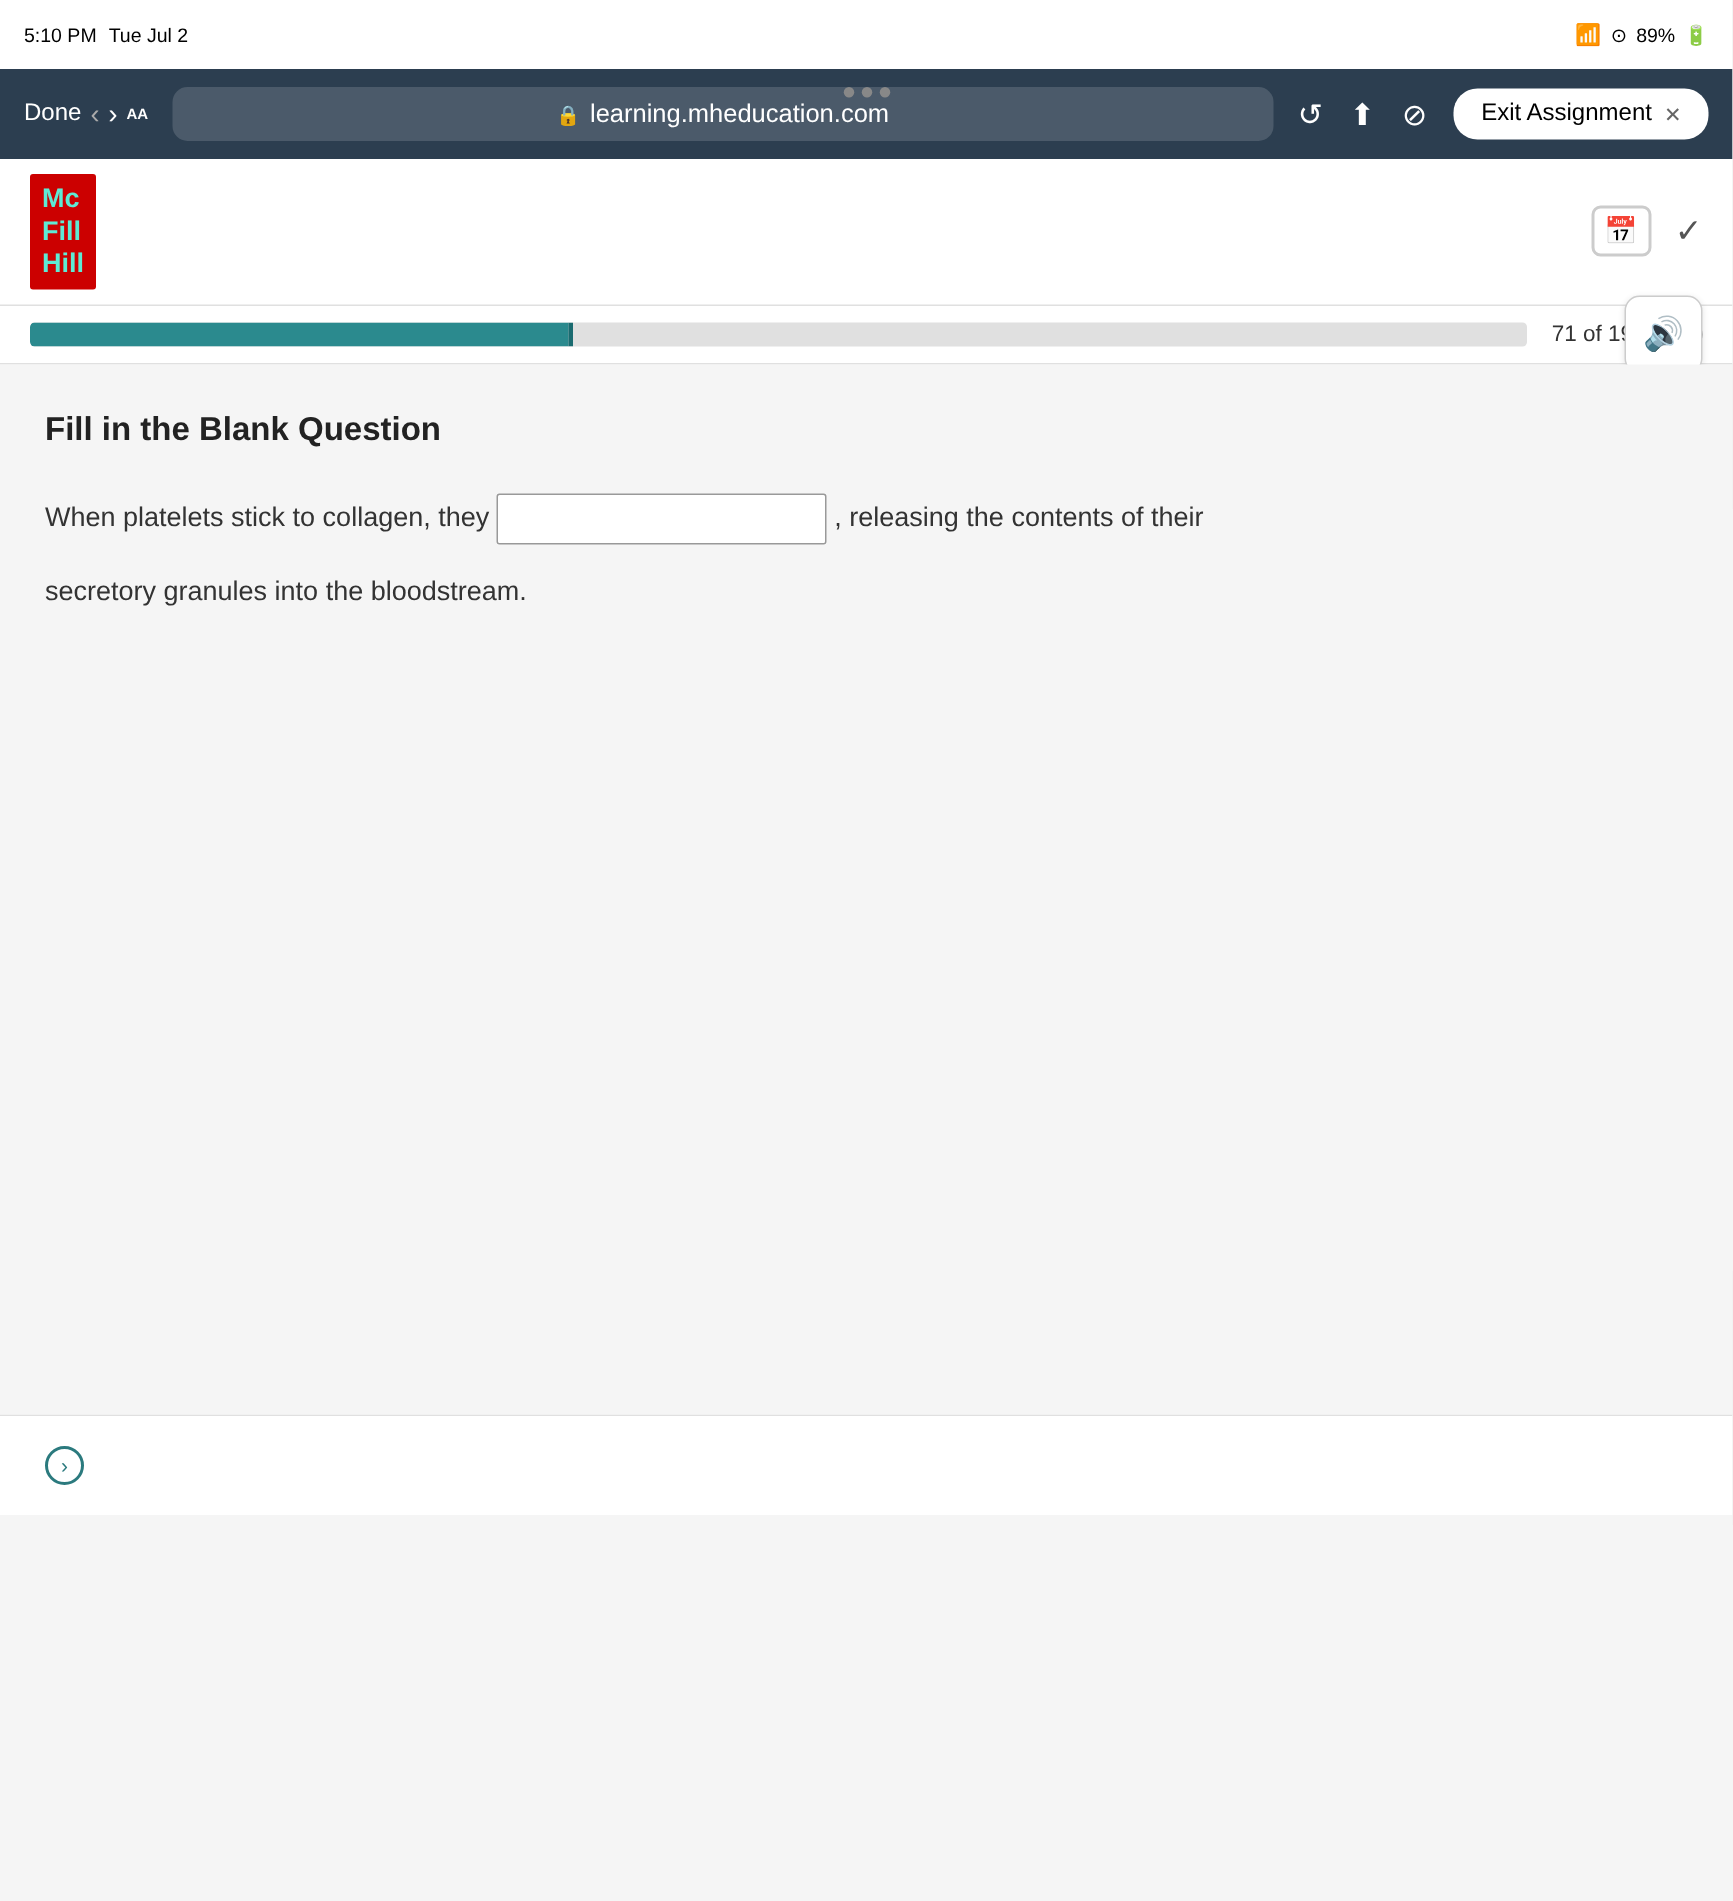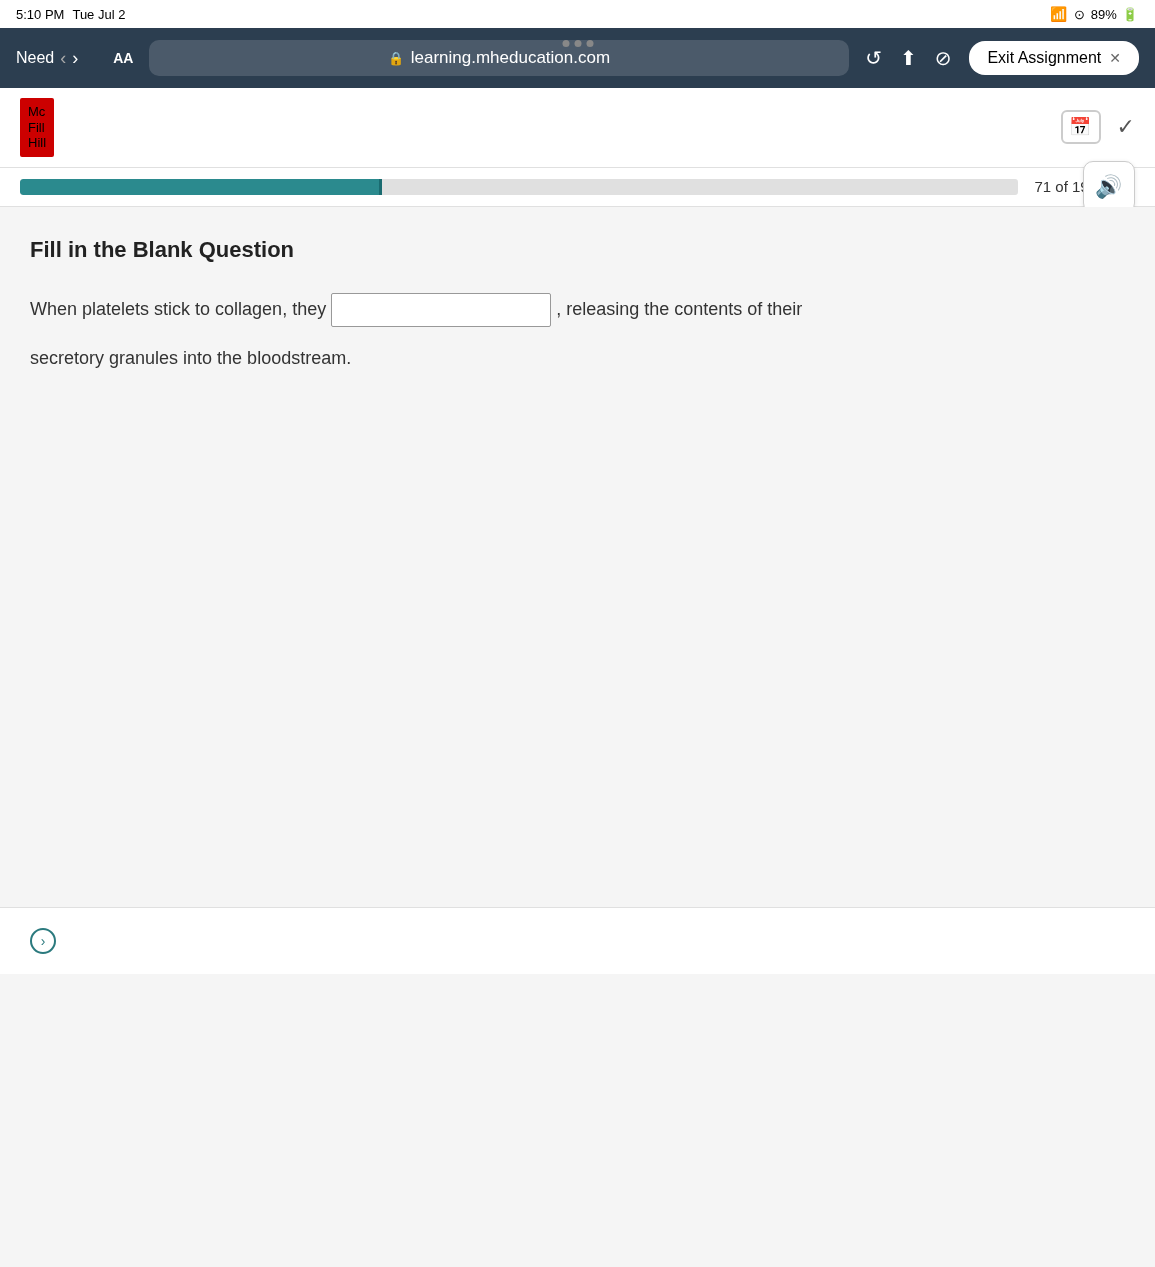--- a/index.html
+++ b/index.html
@@ -9,21 +9,21 @@
       min-height: 1267px;
       background: #f0f0f0;
       font-family: -apple-system, BlinkMacSystemFont, 'Helvetica Neue', Arial, sans-serif;
       overflow-x: hidden;
     }
 
     
     .status-bar {
       width: 100%;
       background: #fff;
-      height: 28px;
+      height: 46px;
       display: flex;
       align-items: center;
       justify-content: space-between;
       padding: 0 16px;
       font-size: 13px;
       color: #000;
     }
     .status-left {
       display: flex;
       align-items: center;
@@ -77,23 +77,22 @@
     }
     .browser-arrow {
       color: #aaa;
       font-size: 18px;
     }
     .browser-arrow.active {
       color: #fff;
     }
     .browser-aa {
       color: #fff;
-      font-size: 14px;
+      font-size: 10px;
       font-weight: bold;
-      margin-left: 29px;
     }
     .browser-url-bar {
       flex: 1;
       display: flex;
       align-items: center;
       justify-content: center;
       background: rgba(255,255,255,0.15);
       border-radius: 10px;
       height: 36px;
       gap: 6px;
@@ -140,23 +139,23 @@
       width: 100%;
       background: #fff;
       padding: 10px 20px;
       display: flex;
       align-items: center;
       justify-content: space-between;
       border-bottom: 1px solid #e0e0e0;
     }
     .mcgraw-logo {
       background: #cc0000;
-      color: #000000;
-      font-size: 13px;
-      font-weight: normal;
+      color: #5eead4;
+      font-size: 18px;
+      font-weight: bold;
       padding: 6px 8px;
       line-height: 1.2;
       border-radius: 2px;
     }
     .header-right-icons {
       display: flex;
       align-items: center;
       gap: 16px;
     }
     .calendar-icon-btn {
@@ -342,21 +341,21 @@
 
 <div class="browser-bar">
 
   <div class="browser-dots">
     <div class="browser-dot"></div>
     <div class="browser-dot"></div>
     <div class="browser-dot"></div>
   </div>
 
   <div class="browser-nav">
-    <span class="browser-done">Need</span>
+    <span class="browser-done">Done</span>
     <span class="browser-arrow">‹</span>
     <span class="browser-arrow active">›</span>
     <span class="browser-aa">AA</span>
   </div>
 
   <div class="browser-url-bar">
     <span class="lock-icon">🔒</span>
     <span class="url-text">learning.mheducation.com</span>
   </div>
 

